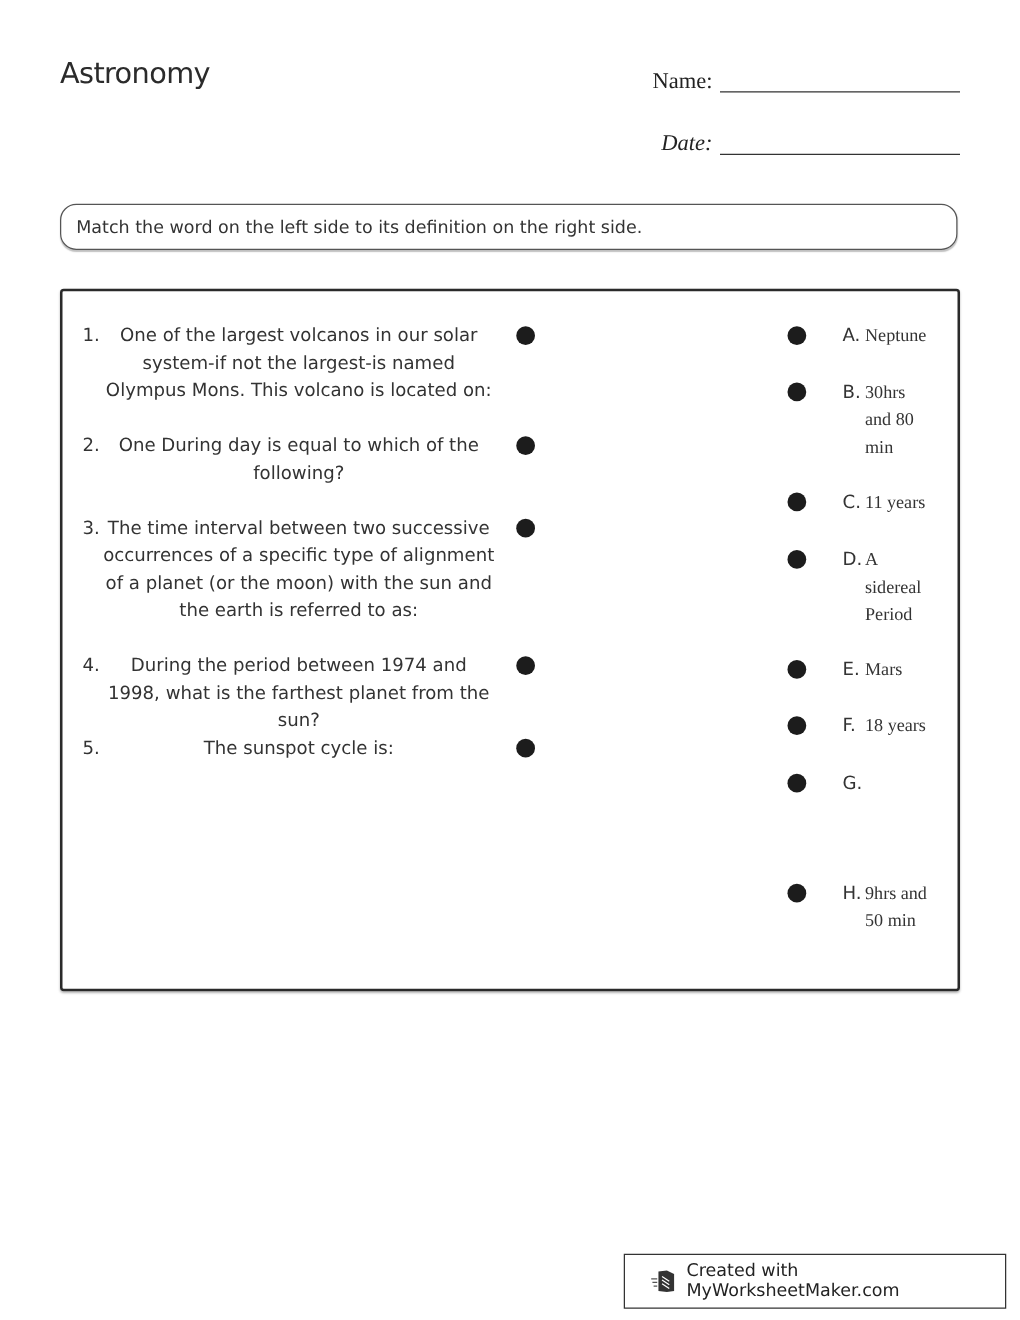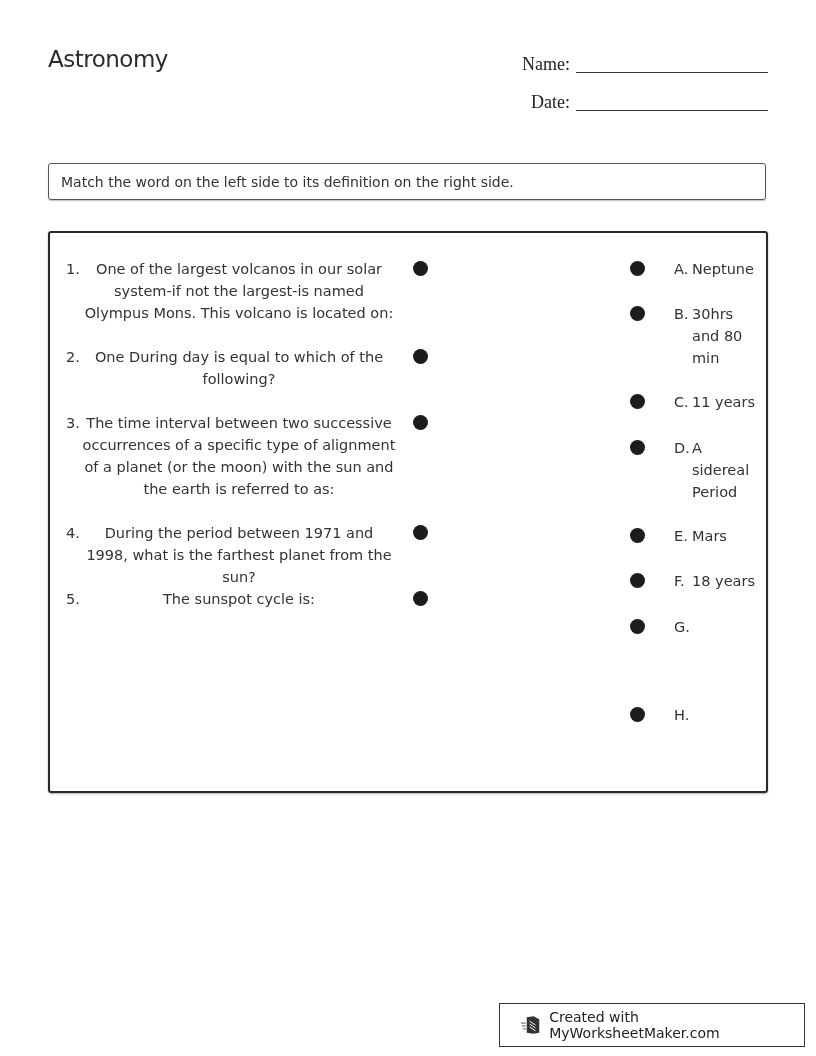--- a/index.html
+++ b/index.html
@@ -1,37 +1,37 @@
 <!DOCTYPE html>
 <html><head>
 <meta charset="utf-8">
 <style>
   html, body { margin:0; padding:0; background:#ffffff; }
   body { width:816px; height:1056px; position:relative; overflow:hidden; color:#2a2a2a;
          font-family:"DejaVu Sans", "Liberation Sans", sans-serif; }
   .title { position:absolute; left:48px; top:46px; font-size:23px; font-weight:normal;
            color:#2b2b2b; letter-spacing:-0.5px; margin:0; font-family:"DejaVu Sans", sans-serif; }
-  .field { position:absolute; right:48px; display:flex; align-items:flex-start;margin-left:44px; }
+  .field { position:absolute; right:48px; display:flex; align-items:center;margin-left:44px; }
   .field .lbl { font-family:"Liberation Serif", serif; font-size:18px; color:#222; margin-right:6px;
                 line-height:20px; }
   .field .line { width:192px; border-bottom:1.5px solid #333; height:18px; }
   .f-name { top:54px; }
-  .f-date { top:92px; }
+  .f-date { top:104px;font-style:italic; }
   .instr { position:absolute; left:48px; top:163px; width:718px; height:37px; box-sizing:border-box;
-           border:1px solid #555; border-radius:3px; box-shadow:0 1px 1px rgba(0,0,0,0.25);
+           border:1px solid #555; border-radius:13px; box-shadow:0 1px 1px rgba(0,0,0,0.25);
            font-size:14px; line-height:36px; padding-left:12px; color:#333; }
   .panel { position:absolute; left:48px; top:231px; width:720px; height:562px; box-sizing:border-box;
            border:2px solid #2a2a2a; border-radius:3px; box-shadow:0 1px 2px rgba(0,0,0,0.3); }
   .q { position:absolute; left:66px; width:330px; font-size:14.5px; line-height:22px; color:#333; }
   .q .num { position:absolute; left:0; top:0; }
   .q .txt { display:block; padding-left:16px;text-align:center; }
   .dot { position:absolute; width:15px; height:15px; border-radius:50%; background:#1c1c1c; }
   .a { position:absolute; left:674px; width:90px; font-size:14.5px; line-height:22px; color:#333; }
   .a .let { position:absolute; left:0; top:0; }
-  .a .txt { display:block; padding-left:18px; }
+  .a .txt { display:block; padding-left:18px;font-family:Liberation Serif, serif; }
   .footer { position:absolute; left:499px; top:1003px; width:306px; height:44px; box-sizing:border-box;
             border:1px solid #333; display:flex; align-items:center; padding-left:20px;
             font-size:14px; color:#222; }
   .footer svg { margin-right:8px; }
 </style>
 </head>
 <body>
 
 <h1 class="title">Astronomy</h1>
 
@@ -55,21 +55,21 @@
 <div class="q" style="top:346px">
   <span class="num">2.</span>
   <span class="txt">One During day is equal to which of the following?</span>
 </div>
 <div class="q" style="top:412px">
   <span class="num">3.</span>
   <span class="txt">The time interval between two successive occurrences of a specific type of alignment of a planet (or the moon) with the sun and the earth is referred to as:</span>
 </div>
 <div class="q" style="top:522px">
   <span class="num">4.</span>
-  <span class="txt">During the period between 1971 and 1998, what is the farthest planet from the sun?</span>
+  <span class="txt">During the period between 1974 and 1998, what is the farthest planet from the sun?</span>
 </div>
 <div class="q" style="top:588px">
   <span class="num">5.</span>
   <span class="txt">The sunspot cycle is:</span>
 </div>
 
 <span class="dot" style="left:413px;top:261px"></span>
 <span class="dot" style="left:413px;top:349px"></span>
 <span class="dot" style="left:413px;top:415px"></span>
 <span class="dot" style="left:413px;top:525px"></span>
@@ -106,20 +106,21 @@
 </div>
 <div class="a" style="top:570px">
   <span class="let">F.</span>
   <span class="txt">18 years</span>
 </div>
 <div class="a" style="top:616px">
   <span class="let">G.</span>
 </div>
 <div class="a" style="top:704px">
   <span class="let">H.</span>
+  <span class="txt" style="width:50px">9hrs and 50 min</span>
 </div>
 
 <div class="footer">
   <svg width="22" height="20" viewBox="0 0 22 20">
     <line x1="1" y1="8" x2="6" y2="8" stroke="#555" stroke-width="1"></line>
     <line x1="2" y1="11" x2="6" y2="11" stroke="#555" stroke-width="1"></line>
     <line x1="3" y1="14" x2="6" y2="14" stroke="#555" stroke-width="1"></line>
     <path d="M7 2 L14 1 L20 4 L20 18 L14 19 L7 18 Z" fill="#333"></path>
     <path d="M10 6 L16 10 M10 9 L16 13 M10 12 L16 16" stroke="#fff" stroke-width="1"></path>
   </svg>

